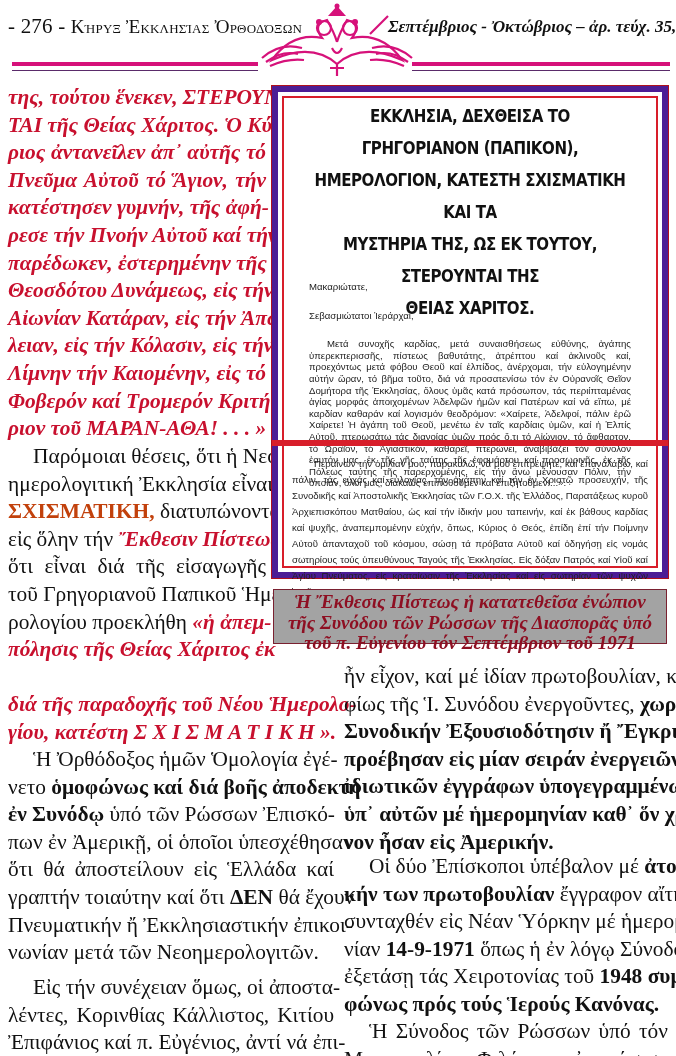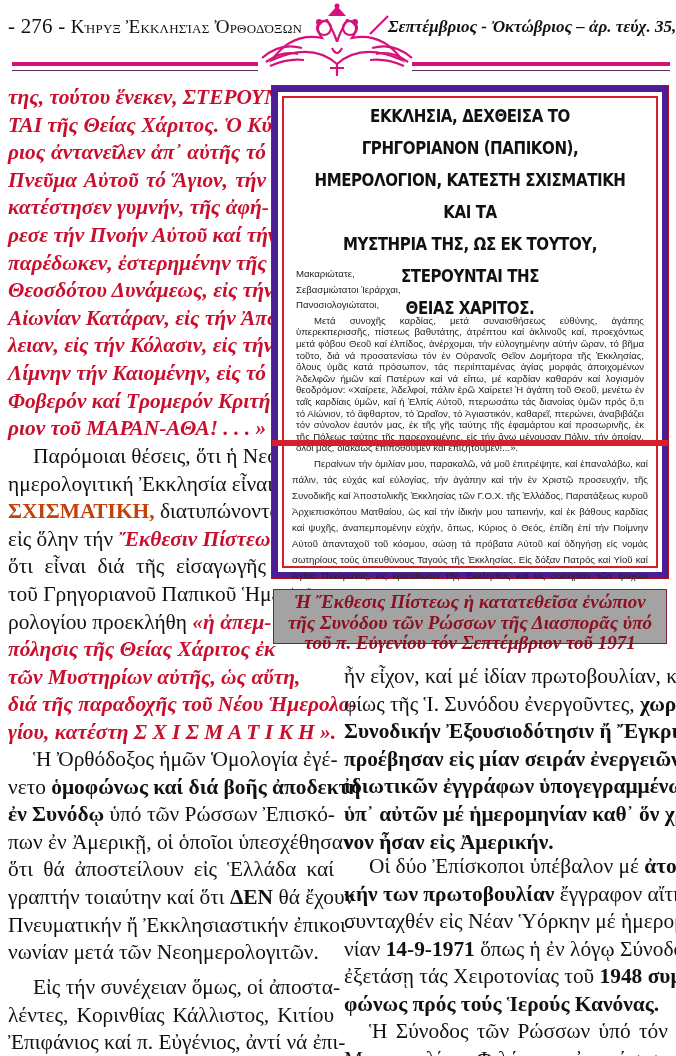--- a/index.html
+++ b/index.html
@@ -19,21 +19,21 @@
   .redb{color:#c2410c;font-weight:bold;}
   .b{font-weight:bold;}
   .ind{text-indent:25px;}
   .line{display:block;text-align:justify;text-align-last:justify;white-space:nowrap;}
   .line.last{text-align-last:left;}
   
   #docbox{left:272px;top:86px;width:396px;height:492px;border:6px solid #4c1d95;box-sizing:border-box;background:#fff;outline:1px solid #b0101d;}
   #docbox .inner{position:absolute;left:4px;top:4px;right:4px;bottom:4px;border:2px solid #d81e2a;}
   #doc-title{position:absolute;left:8px;right:8px;top:8px;font-family:"DejaVu Sans",sans-serif;font-weight:bold;font-size:17.5px;line-height:32px;text-align:center;letter-spacing:-0.5px;transform:scaleX(0.86);transform-origin:center top;color:#111;}
   #doc-body{position:absolute;left:14px;right:14px;top:172px;font-family:"Liberation Sans","DejaVu Sans",sans-serif;font-size:9.6px;line-height:11.6px;color:#222;text-align:justify;}
-  #doc-body p{margin:4px;}
+  #doc-body p{margin:17px;}
   #doc-sep{position:absolute;left:-6px;right:-6px;top:348px;height:6px;background:#d81e2a;}
   #doc-body2{position:absolute;left:14px;right:14px;top:364px;font-family:"Liberation Sans","DejaVu Sans",sans-serif;font-size:9.6px;line-height:16px;color:#222;text-align:justify;}
   #doc-body2 p{margin:0;}
   #caption{left:273px;top:589px;width:394px;height:55px;background:#a3a3a3;border:1px solid #7a2030;box-sizing:border-box;color:#8e0f22;font-style:italic;font-weight:bold;font-size:19px;line-height:20.5px;text-align:center;padding-top:2px;}
 </style>
 </head>
 <body>
 
 <div>
   <div id="hdr-left" class="abs">
@@ -83,21 +83,20 @@
 
 <div class="col" style="left:8px;top:443px;width:258px;">
   <span class="line ind">Παρόμοιαι θέσεις, ὅτι ἡ Νεο-</span>
   <span class="line">ημερολογιτική Ἐκκλησία εἶναι</span>
   <span class="line"><span class="redb">ΣΧΙΣΜΑΤΙΚΗ,</span><span> διατυπώνονται</span></span>
   <span class="line"><span>εἰς ὅλην τήν </span><span class="red">Ἔκθεσιν Πίστεως,</span></span>
   <span class="line">ὅτι εἶναι διά τῆς εἰσαγωγῆς</span>
   <span class="line">τοῦ Γρηγοριανοῦ Παπικοῦ Ἡμε-</span>
   <span class="line"><span>ρολογίου προεκλήθη </span><span class="red">«ἡ ἀπεμ-</span></span>
   <span class="line red">πόλησις τῆς Θείας Χάριτος ἐκ</span>
-  <span class="line red last">τῶν Μυστηρίων αὐτῆς, ὡς αὔτη,</span>
 </div>
 <div class="col" style="left:8px;top:691px;width:326px;">
   <span class="line red">διά τῆς παραδοχῆς τοῦ Νέου Ἡμερολο-</span>
   <span class="line red last">γίου, κατέστη Σ Χ Ι Σ Μ Α Τ Ι Κ Η ».</span>
 </div>
 
 <div class="col" style="left:8px;top:746px;width:326px;">
   <span class="line ind">Ἡ Ὀρθόδοξος ἡμῶν Ὁμολογία ἐγέ-</span>
   <span class="line"><span>νετο </span><span class="b">ὁμοφώνως καί διά βοῆς ἀποδεκτή</span></span>
   <span class="line"><span class="b">ἐν Συνόδῳ</span><span> ὑπό τῶν Ρώσσων Ἐπισκό-</span></span>
@@ -119,21 +118,20 @@
   <div class="inner"></div>
   <div id="doc-title">
     <div>ΕΚΚΛΗΣΙΑ, ΔΕΧΘΕΙΣΑ ΤΟ ΓΡΗΓΟΡΙΑΝΟΝ (ΠΑΠΙΚΟΝ),</div>
     <div>ΗΜΕΡΟΛΟΓΙΟΝ, ΚΑΤΕΣΤΗ ΣΧΙΣΜΑΤΙΚΗ ΚΑΙ ΤΑ</div>
     <div>ΜΥΣΤΗΡΙΑ ΤΗΣ, ΩΣ ΕΚ ΤΟΥΤΟΥ, ΣΤΕΡΟΥΝΤΑΙ ΤΗΣ</div>
     <div>ΘΕΙΑΣ ΧΑΡΙΤΟΣ.</div>
   </div>
   <div id="doc-body">
     <p>Μακαριώτατε,</p>
     <p>Σεβασμιώτατοι Ἱεράρχαι,</p>
-    <p style="margin-bottom:3px;">Πανοσιολογιώτατοι,</p>
     <p style="text-indent:18px;">Μετά συνοχῆς καρδίας, μετά συναισθήσεως εὐθύνης, ἀγάπης ὑπερεκπερισσῆς, πίστεως βαθυτάτης, ἀτρέπτου καί ἀκλινοῦς καί, προεχόντως μετά φόβου Θεοῦ καί ἐλπίδος, ἀνέρχομαι, τήν εὐλογημένην αὐτήν ὥραν, τό βῆμα τοῦτο, διά νά προσατενίσω τόν ἐν Οὐρανοῖς Θεῖον Δομήτορα τῆς Ἐκκλησίας, ὅλους ὑμᾶς κατά πρόσωπον, τάς περιίπταμένας ἁγίας μορφάς ἀποιχομένων Ἀδελφῶν ἡμῶν καί Πατέρων καί νά εἴπω, μέ καρδίαν καθαράν καί λογισμόν θεοδρόμον: «Χαίρετε, Ἀδελφοί, πάλιν ἐρῶ Χαίρετε! Ἡ ἀγάπη τοῦ Θεοῦ, μενέτω ἐν ταῖς καρδίαις ὑμῶν, καί ἡ Ἐλπίς Αὐτοῦ, πτερωσάτω τάς διανοίας ὑμῶν πρός ὅ,τι τό Αἰώνιον, τό ἄφθαρτον, τό Ὡραῖον, τό Ἁγιαστικόν, καθαρεῖ, πτερώνει, ἀναβιβάζει τόν σύνολον ἑαυτόν μας, ἐκ τῆς γῆς ταύτης τῆς ἐφαμάρτου καί προσωρινῆς, ἐκ τῆς Πόλεως ταύτης τῆς παρερχομένης, εἰς τήν ἄνω μένουσαν Πόλιν, τήν ὁποίαν, ὅλοι μας, διακαῶς ἐπιποθοῦμεν καί ἐπιζητοῦμεν!...».</p>
   </div>
   <div id="doc-sep"></div>
   <div id="doc-body2">
     <p style="text-indent:22px;">Περαίνων τήν ὁμιλίαν μου, παρακαλῶ, νά μοῦ ἐπιτρέψητε, καί ἐπαναλάβω, καί πάλιν, τάς εὐχάς καί εὐλογίας, τήν ἀγάπην καί τήν ἐν Χριστῷ προσευχήν, τῆς Συνοδικῆς καί Ἀποστολικῆς Ἐκκλησίας τῶν Γ.Ο.Χ. τῆς Ἑλλάδος, Παρατάξεως κυροῦ Ἀρχιεπισκόπου Ματθαίου, ὡς καί τήν ἰδικήν μου ταπεινήν, καί ἐκ βάθους καρδίας καί ψυχῆς, ἀναπεμπομένην εὐχήν, ὅπως, Κύριος ὁ Θεός, ἐπίδη ἐπί τήν Ποίμνην Αὐτοῦ ἁπανταχοῦ τοῦ κόσμου, σώσῃ τά πρόβατα Αὐτοῦ καί ὁδηγήσῃ εἰς νομάς σωτηρίους τούς ὑπευθύνους Ταγούς τῆς Ἐκκλησίας. Εἰς δόξαν Πατρός καί Υἱοῦ καί Ἁγίου Πνεύματος, εἰς κραταίωσιν τῆς Ἐκκλησίας καί εἰς σωτηρίαν τῶν ψυχῶν Ἡμῶν!</p>
     <p style="margin-top:6px;padding-left:22px;">Γένοιτο Ἀμήν!</p>
     <p style="margin-top:8px;text-align:right;padding-right:26px;">+ Πρωθιερεύς Εὐγένιος Τόμπρος</p>
   </div>
 </div>
 

